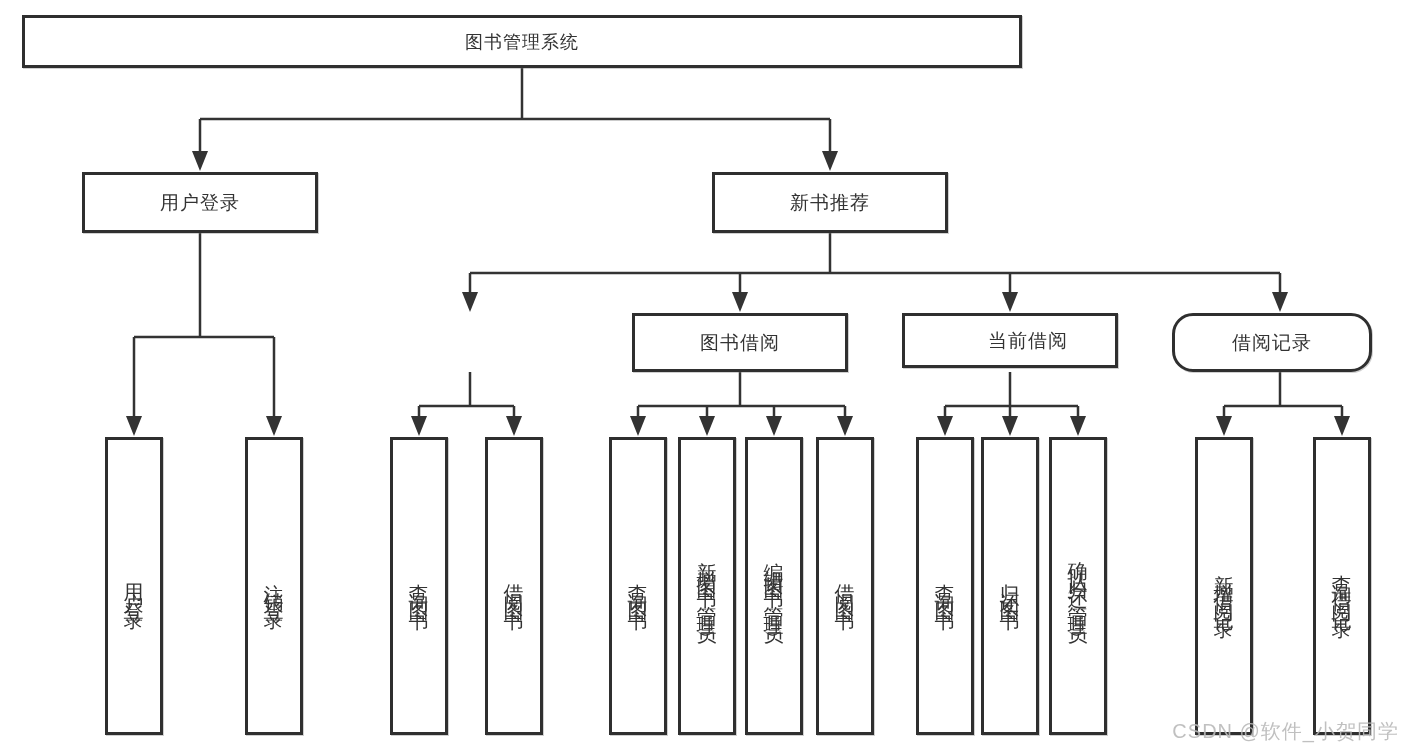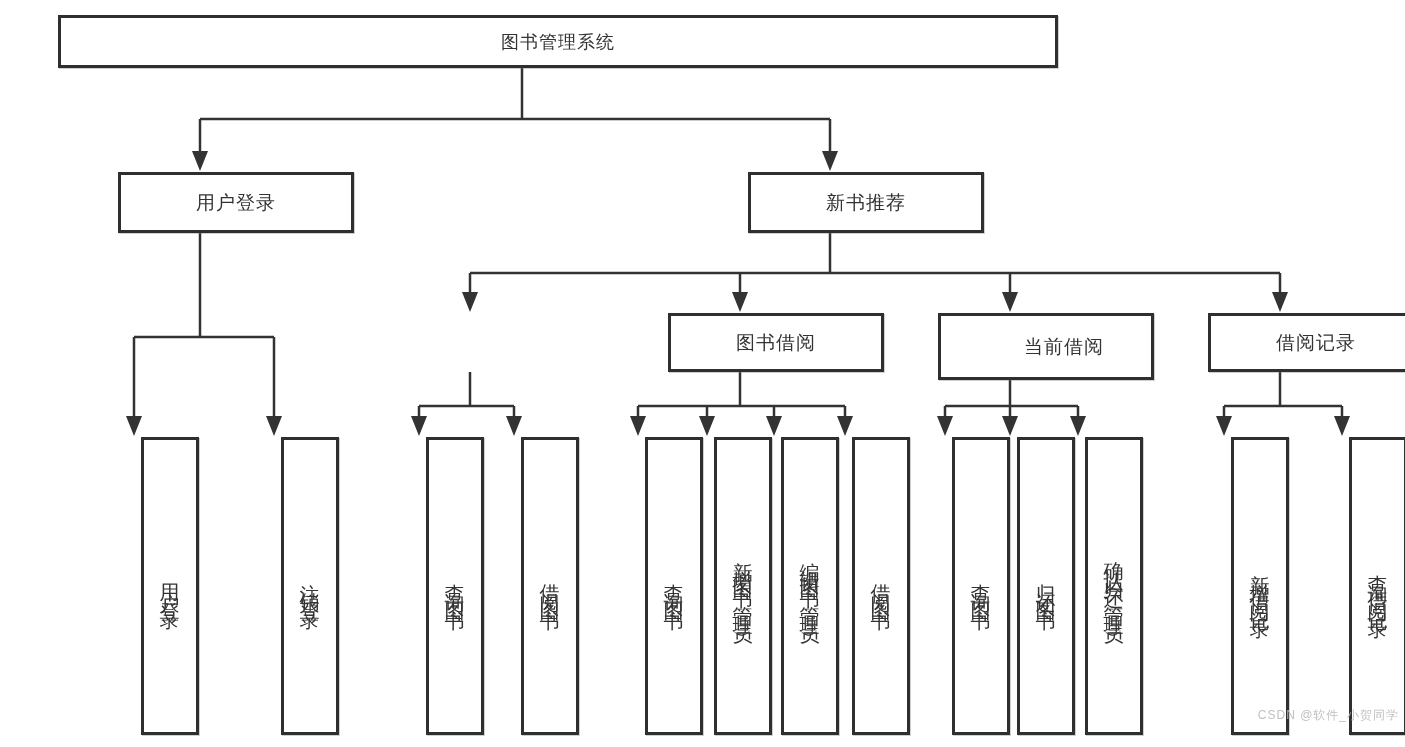--- a/index.html
+++ b/index.html
@@ -14,21 +14,20 @@
   }
   .box {
     position: absolute;
     box-sizing: border-box;
     background: #ffffff;
     border: 3px solid #2f2f2f;
     display: flex;
     align-items: center;
     justify-content: center;
     box-shadow: 1px 1px 0 rgba(120,120,120,0.35);
-    margin-left: 36px;
   }
   .hlabel {
     font-size: 19px;
     letter-spacing: 1px;
     color: #333333;
     white-space: nowrap;
   }
   .root-label { font-size: 18px; }
   .vtext {
     writing-mode: vertical-rl;
@@ -48,22 +47,22 @@
   }
   svg.connectors path {
     stroke: #333333;
     stroke-width: 2.5;
     fill: none;
   }
   svg.connectors polygon { fill: #333333; }
   .watermark {
     position: absolute;
     right: 6px;
-    bottom: 23px;
-    font-size: 12px;
+    bottom: 2px;
+    font-size: 20px;
     color: rgba(185,185,185,0.9);
     letter-spacing: 1px;
     white-space: nowrap;
   }
 </style>
 </head>
 <body>
 
 <div class="canvas">
 
@@ -140,24 +139,24 @@
   <div class="box" style="left:82px; top:172px; width:236px; height:61px;">
     <span class="hlabel">用户登录</span>
   </div>
   <div class="box" style="left:712px; top:172px; width:236px; height:61px;">
     <span class="hlabel">新书推荐</span>
   </div>
 
   <div class="box" style="left:632px; top:313px; width:216px; height:59px;">
     <span class="hlabel">图书借阅</span>
   </div>
-  <div class="box" style="left:902px; top:313px; width:216px; height:67px;padding-left:36px;">
+  <div class="box" style="left:902px; top:313px; width:216px; height:55px;padding-left:36px;">
     <span class="hlabel">当前借阅</span>
   </div>
-  <div class="box" style="left:1172px; top:313px; width:216px; height:59px;">
+  <div class="box" style="left:1172px; top:313px; width:200px; height:59px;border-radius:21px;">
     <span class="hlabel">借阅记录</span>
   </div>
 
   <div class="box" style="left:105px; top:437px; width:58px; height:298px;">
     <span class="vtext">用户登录</span>
   </div>
   <div class="box" style="left:245px; top:437px; width:58px; height:298px;">
     <span class="vtext">注销登录</span>
   </div>
 

